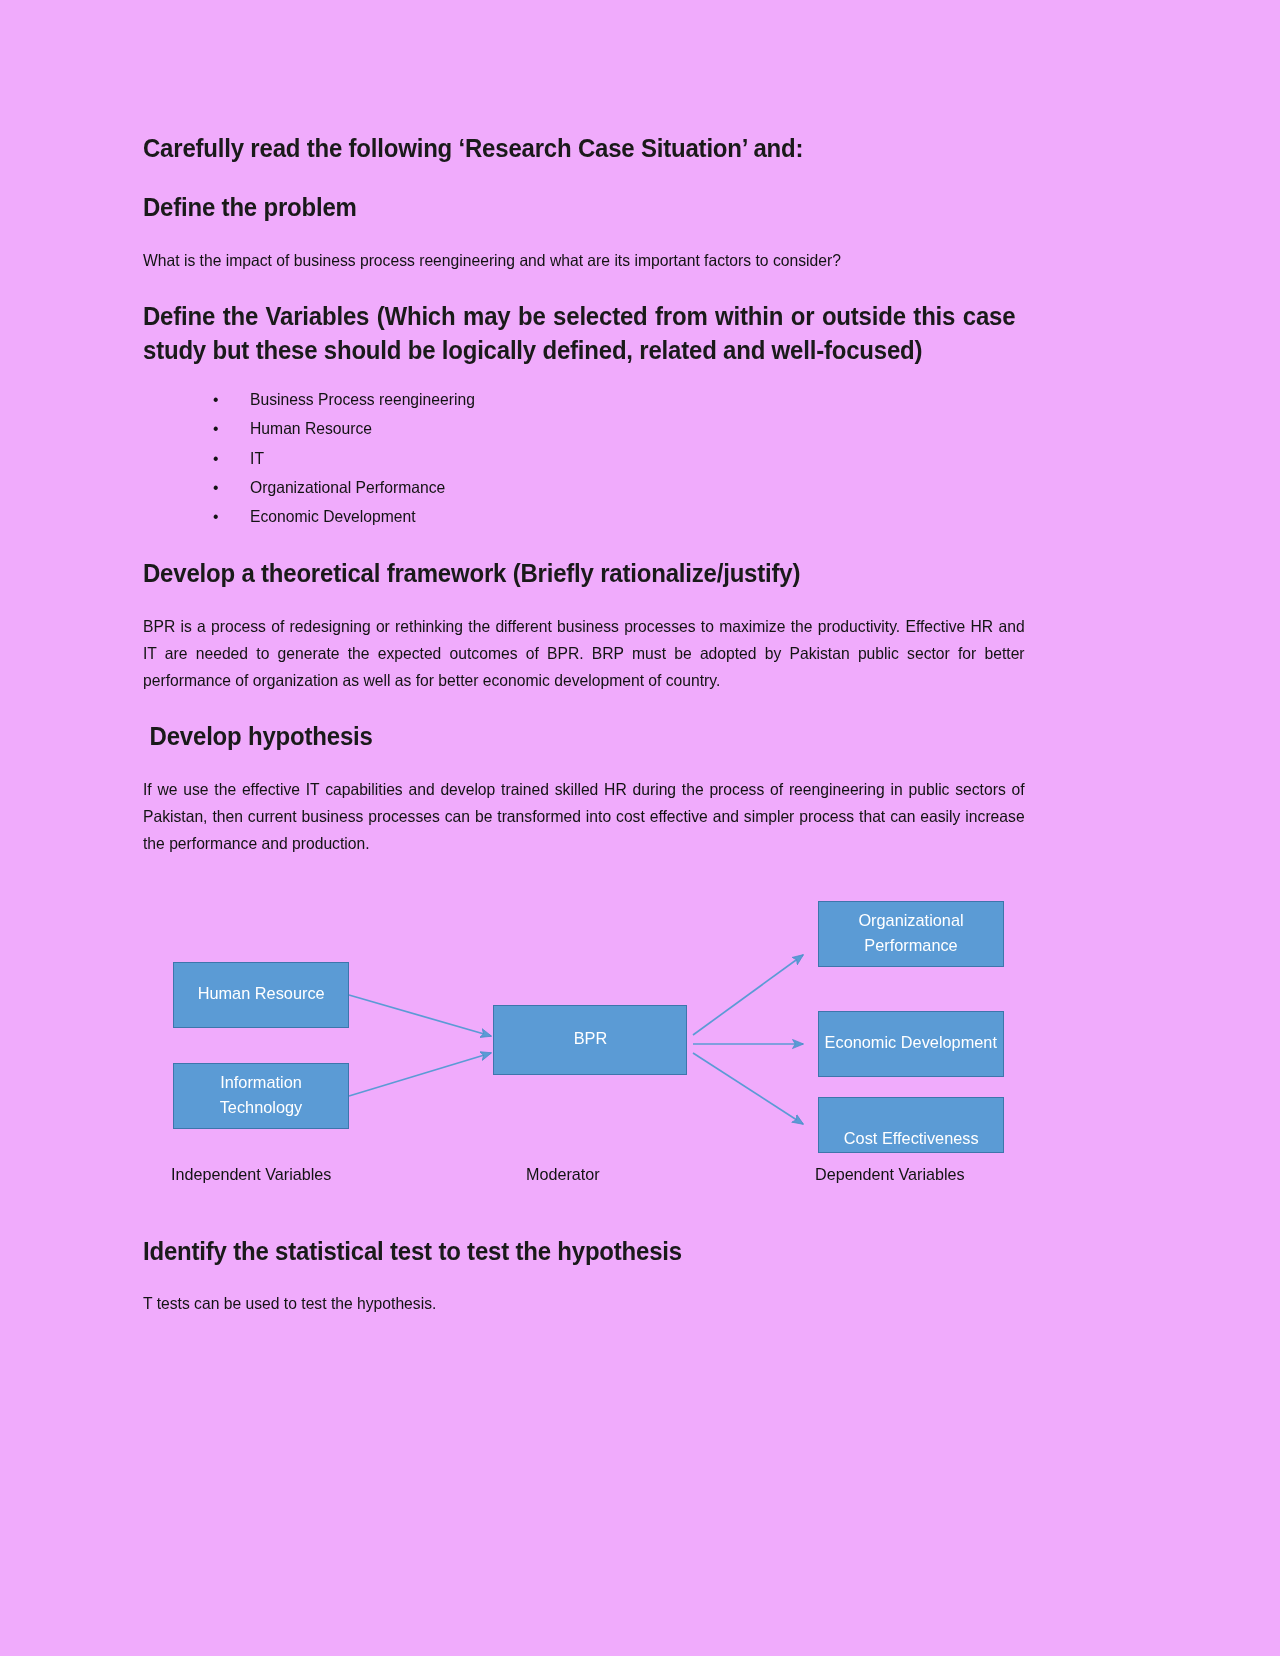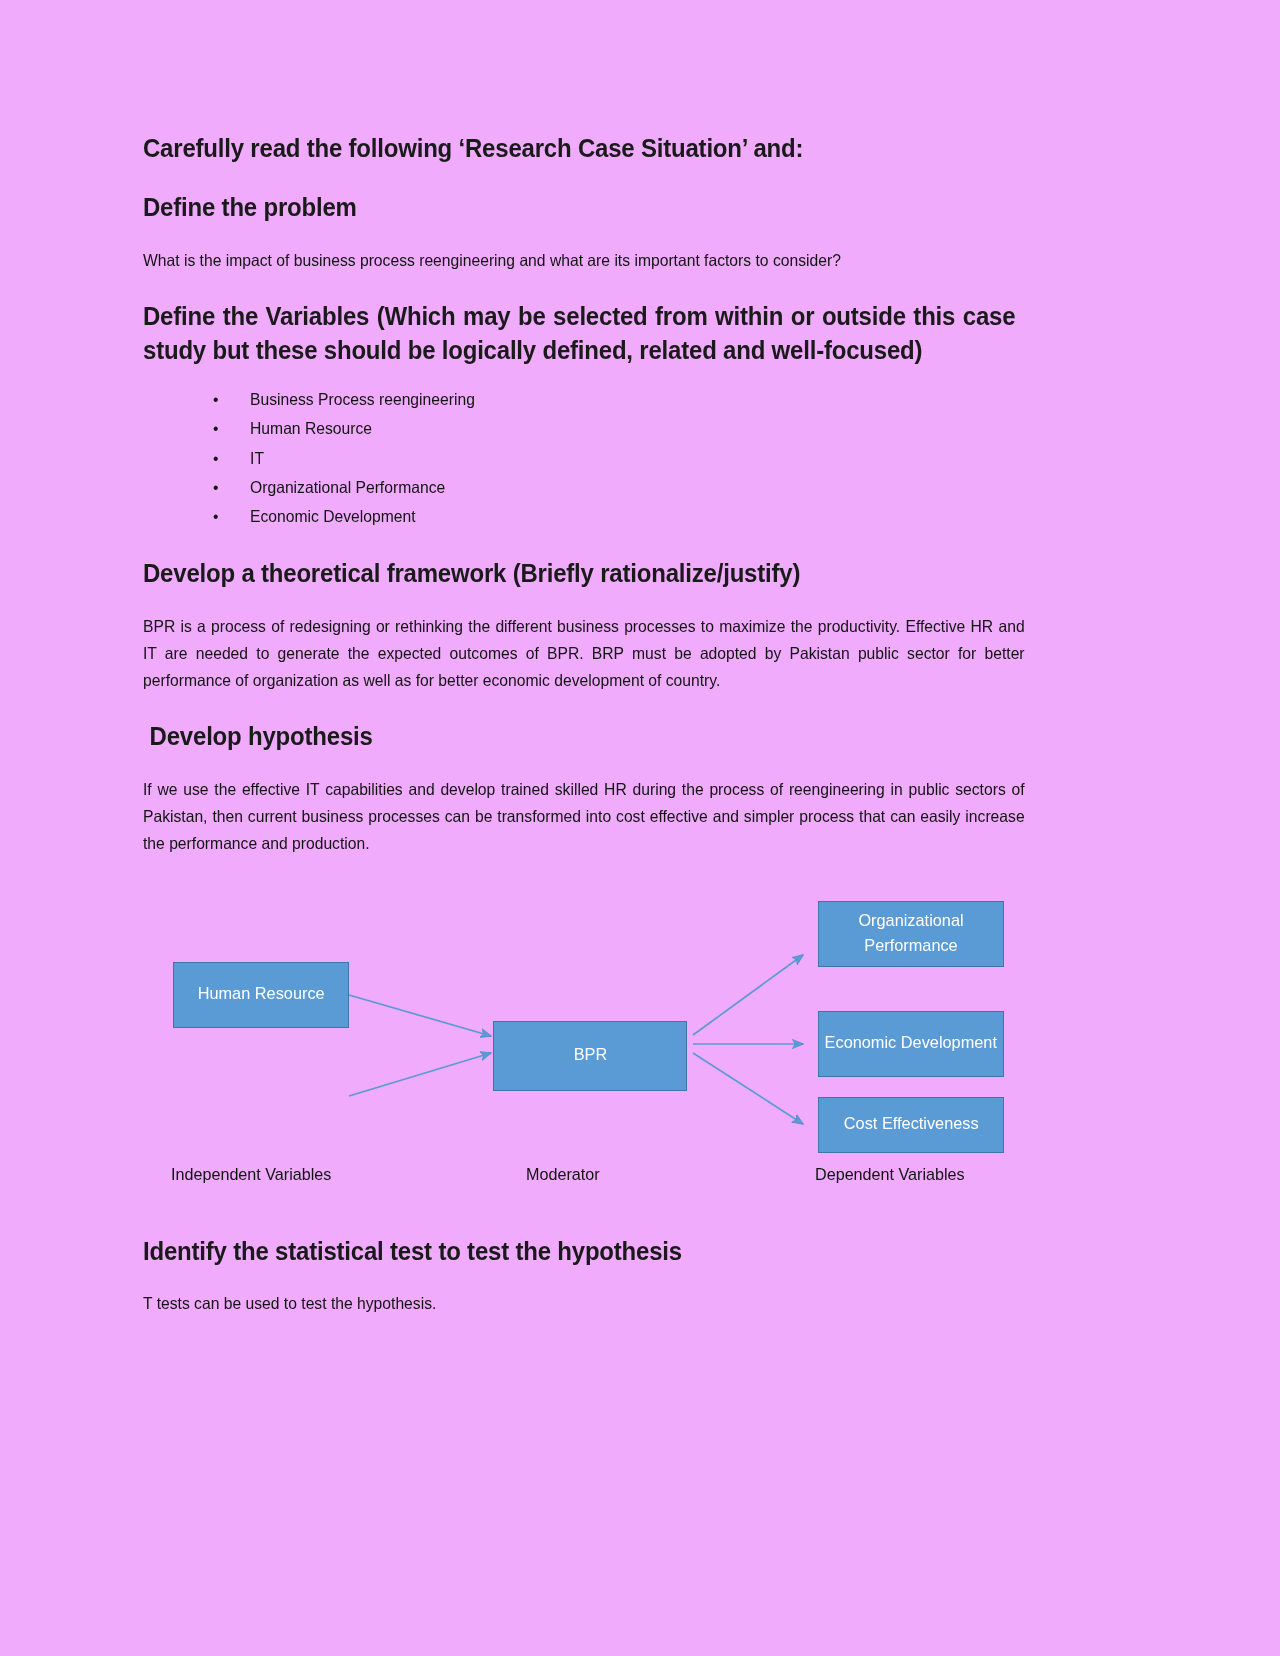--- a/index.html
+++ b/index.html
@@ -206,34 +206,37 @@
 
         <path d="M550,161 L660,161" stroke="#5B9BD5" stroke-width="1.7" fill="none" marker-end="url(#arrowhead)"></path>
 
         <path d="M550,170 L660,241" stroke="#5B9BD5" stroke-width="1.7" fill="none" marker-end="url(#arrowhead)"></path>
       </svg>
 
       <div class="node-box" style="left:30px; top:79px; width:176px; height:66px;">
         <span>Human Resource</span>
       </div>
 
-
-      <div class="node-box" style="left:350px; top:122px; width:194px; height:70px;margin-top:16px;">
+      <div class="node-box" style="left:30px; top:180px; width:176px; height:66px;">
+        <span>Information Technology</span>
+      </div>
+
+      <div class="node-box" style="left:350px; top:122px; width:194px; height:70px;">
         <span>BPR</span>
       </div>
 
       <div class="node-box" style="left:675px; top:18px; width:186px; height:66px;">
         <span>Organizational Performance</span>
       </div>
 
       <div class="node-box" style="left:675px; top:128px; width:186px; height:66px;">
         <span>Economic Development</span>
       </div>
 
-      <div class="node-box" style="left:675px; top:214px; width:186px; height:56px;">
+      <div class="node-box" style="left:675px; top:214px; width:186px; height:56px;align-items:flex-end;">
         <span>Cost Effectiveness</span>
       </div>
 
       <div class="axis-label" style="left:28px; top:282px;">Independent Variables</div>
 
       <div class="axis-label" style="left:383px; top:282px;">Moderator</div>
 
       <div class="axis-label" style="left:672px; top:282px;">Dependent Variables</div>
     </div>
 

